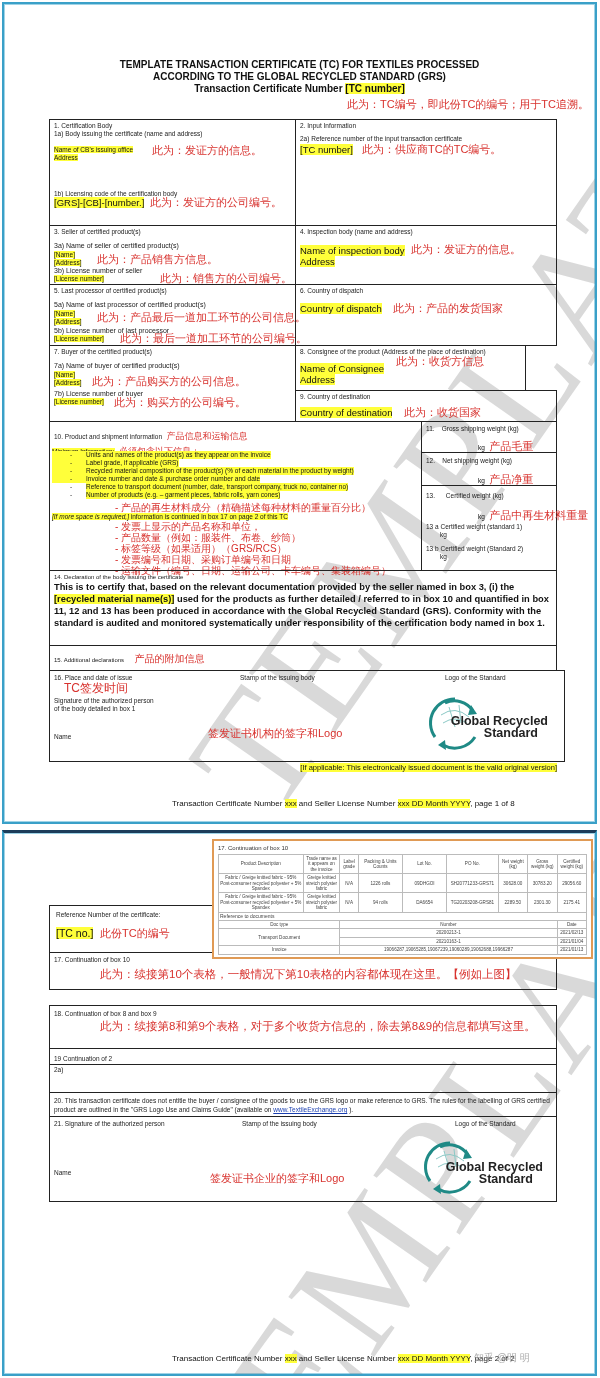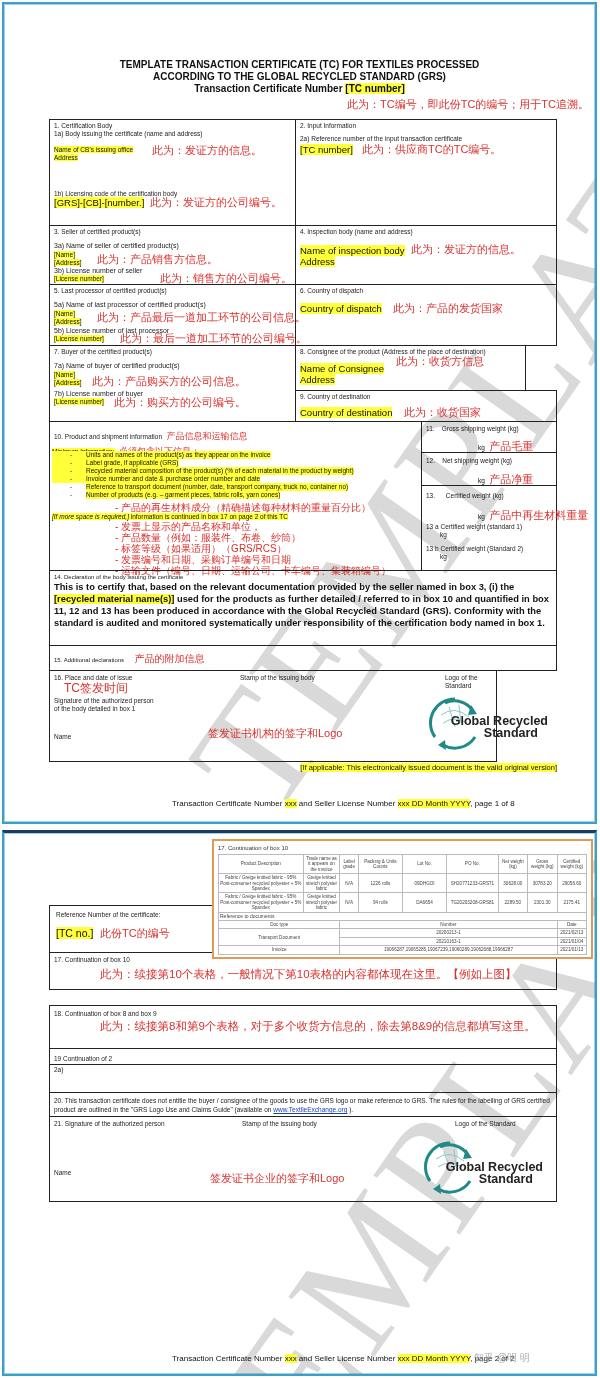--- a/index.html
+++ b/index.html
@@ -205,21 +205,21 @@
     </div>
   </div>
 
   <div class="box" style="left:45px; top:641px; width:508px; height:26px;">
     <div class="abs" style="left:4px; top:2px; white-space:nowrap;">
       <span class="lbl" style="font-size:6px;">15. Additional declarations</span>
       <span class="red" style="font-size:10px; margin-left:6px;">产品的附加信息</span>
     </div>
   </div>
 
-  <div class="box" style="left:45px; top:666px; width:448px; height:92px;">
+  <div class="box" style="left:45px; top:666px; width:516px; height:92px;">
     <div class="lbl abs" style="left:4px; top:3px;">16. Place and date of issue</div>
     <div class="abs cn" style="left:14px; top:11px; font-size:12px;">TC签发时间</div>
     <div class="lbl abs" style="left:4px; top:26px;">Signature of the authorized person</div>
     <div class="lbl abs" style="left:4px; top:34px;">of the body detailed in box 1</div>
     <div class="lbl abs" style="left:4px; top:62px;">Name</div>
     <div class="lbl abs" style="left:190px; top:3px;">Stamp of the issuing body</div>
     <div class="abs cn" style="left:158px; top:56px;">签发证书机构的签字和Logo</div>
     <div class="lbl abs" style="left:395px; top:3px;">Logo of the Standard</div>
     <div class="logo" style="left:375px; top:22px;">
       <svg width="60" height="60" viewBox="0 0 60 60" class="abs" style="left:0;top:0;">

